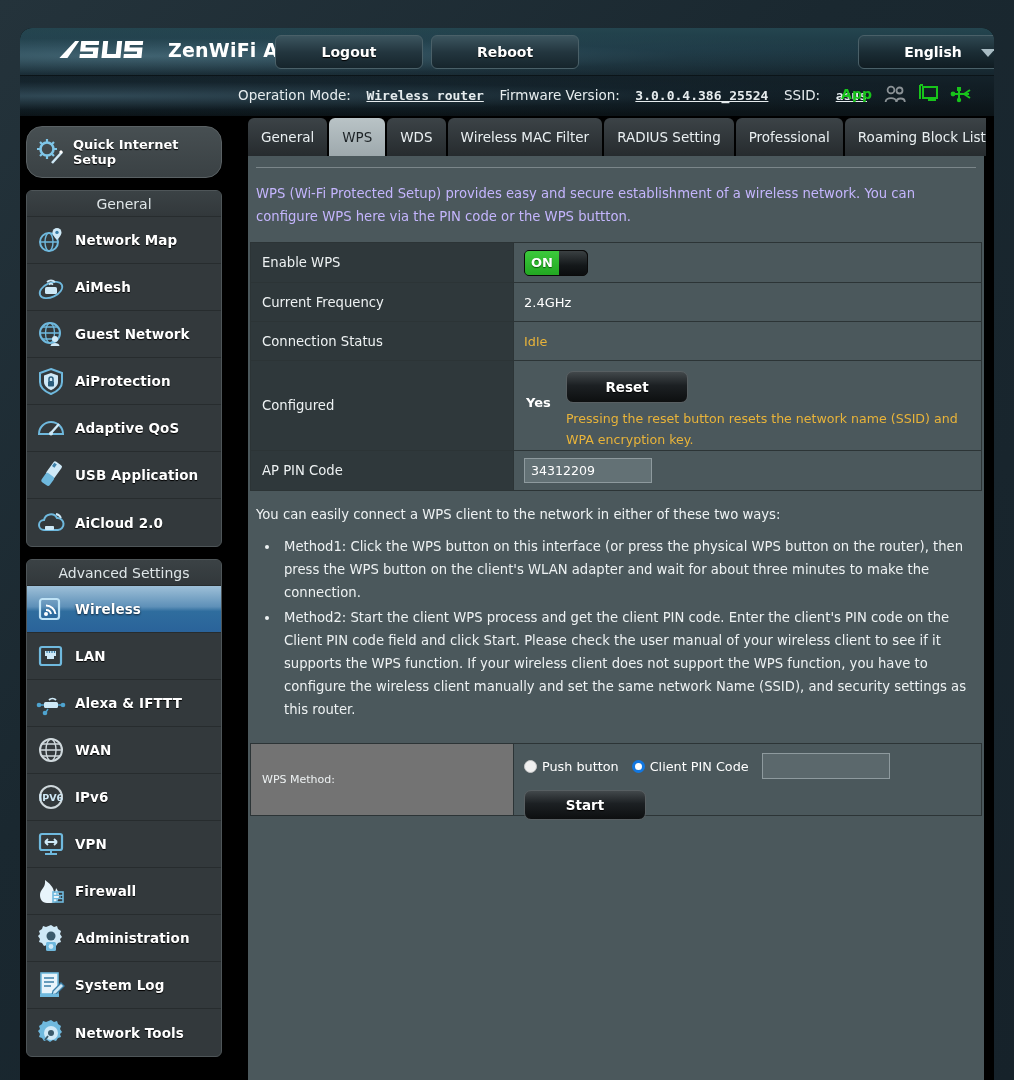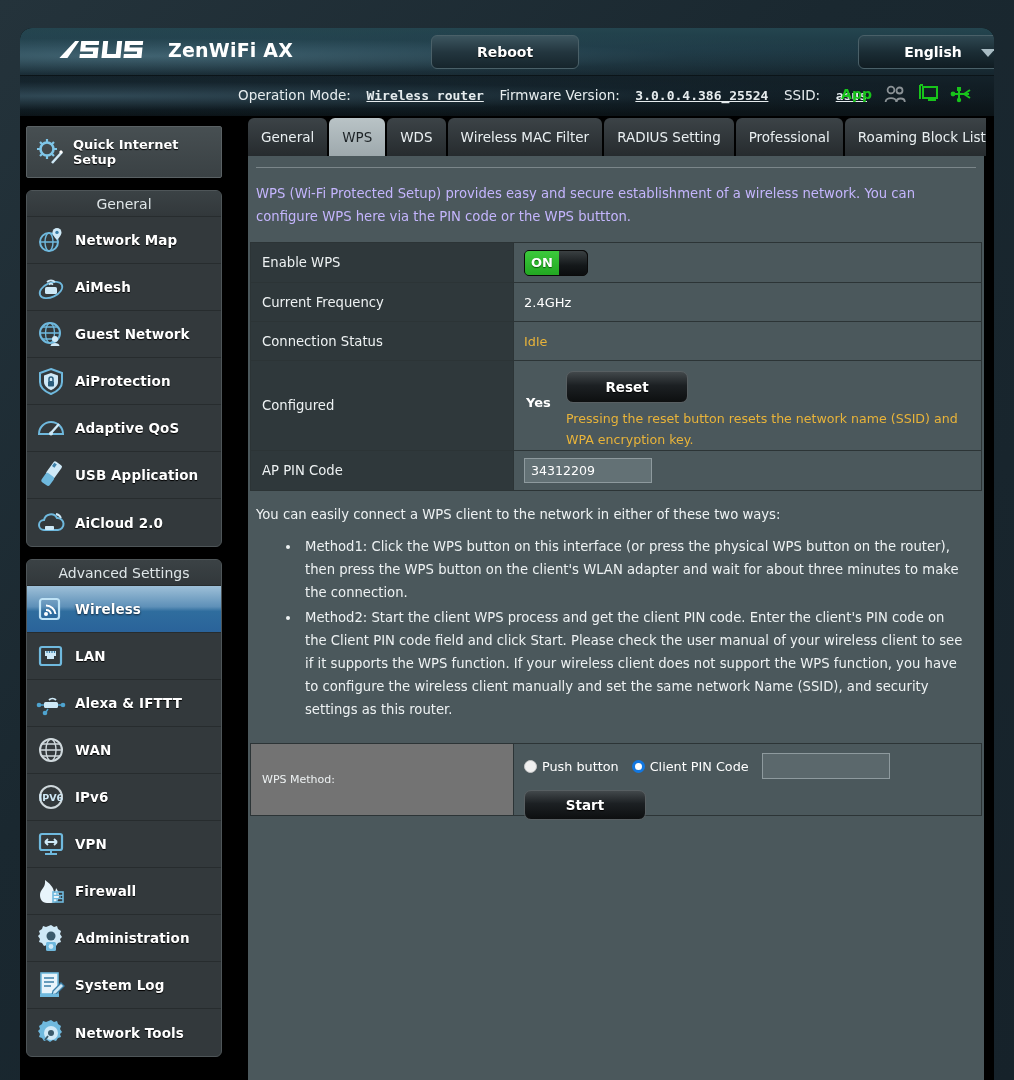--- a/index.html
+++ b/index.html
@@ -110,21 +110,21 @@
   .sidebar {
     position: absolute; left: 0; top: 0;
     width: 208px; height: 964px;
     padding: 6px 6px 0 6px;
   }
   .qis {
     margin: 4px 0 0 0;
     height: 52px;
     background: linear-gradient(180deg, #474f52 0%, #3a4144 100%);
     border: 1px solid #5a6164;
-    border-radius: 2px;
+    border-radius: 16px;
     display: flex; align-items: center;
     padding-left: 8px; gap: 8px;
     cursor: pointer;
   }
   .qis .txt {
     color: #fff; font-size: 13px; font-weight: bold; line-height: 15px;
     text-shadow: 0 1px 1px #000;
   }
   .menu-group {
     margin-top: 12px;
@@ -300,21 +300,21 @@
     padding: 0 6px;
     font-family: "DejaVu Sans", sans-serif;
   }
 
   
   .ways {
     padding: 12px 14px 0 8px;
     color: #eef2f3; font-size: 13.2px; line-height: 23px;
   }
   .ways ul { margin: 9px 0 0 24px; }
-  .ways li { margin-bottom: 2px; padding-left: 4px; margin-left: 21px; }
+  .ways li { margin-bottom: 2px; padding-left: 4px; }
 
   
   .method-table {
     margin: 22px 2px 0 2px;
     border: 1px solid #2c3436;
   }
   .method-row { display: flex; height: 71px; }
   .method-row .cell-label {
     width: 263px; flex: 0 0 263px;
     background: #737373;
@@ -353,20 +353,21 @@
     <div class="asus-logo">
       <svg width="100" height="24" viewBox="0 0 100 24">
         <path d="M2 20 L16 3 L20 3 L10 20 Z" fill="#fff"></path>
         <path d="M22 3 L40 3 L40 7 L27 7 L27 9.5 L40 9.5 L40 20 L22 20 L22 16 L35 16 L35 13.5 L22 13.5 Z" fill="#fff"></path>
         <path d="M44 3 L49 3 L49 16 L58 16 L58 3 L63 3 L63 20 L44 20 Z" fill="#fff"></path>
         <path d="M66 3 L84 3 L84 7 L71 7 L71 9.5 L84 9.5 L84 20 L66 20 L66 16 L79 16 L79 13.5 L66 13.5 Z" fill="#fff"></path>
       </svg>
     </div>
     <div class="model-name">ZenWiFi AX</div>
 
+    <div class="top-btn btn-logout">Logout</div>
     <div class="top-btn btn-reboot">Reboot</div>
 
     <div class="lang-select">
       <div class="lbl">English</div>
       <div class="caret"></div>
     </div>
   </div>
 
   <div class="infobar">
     <div class="infotext">

